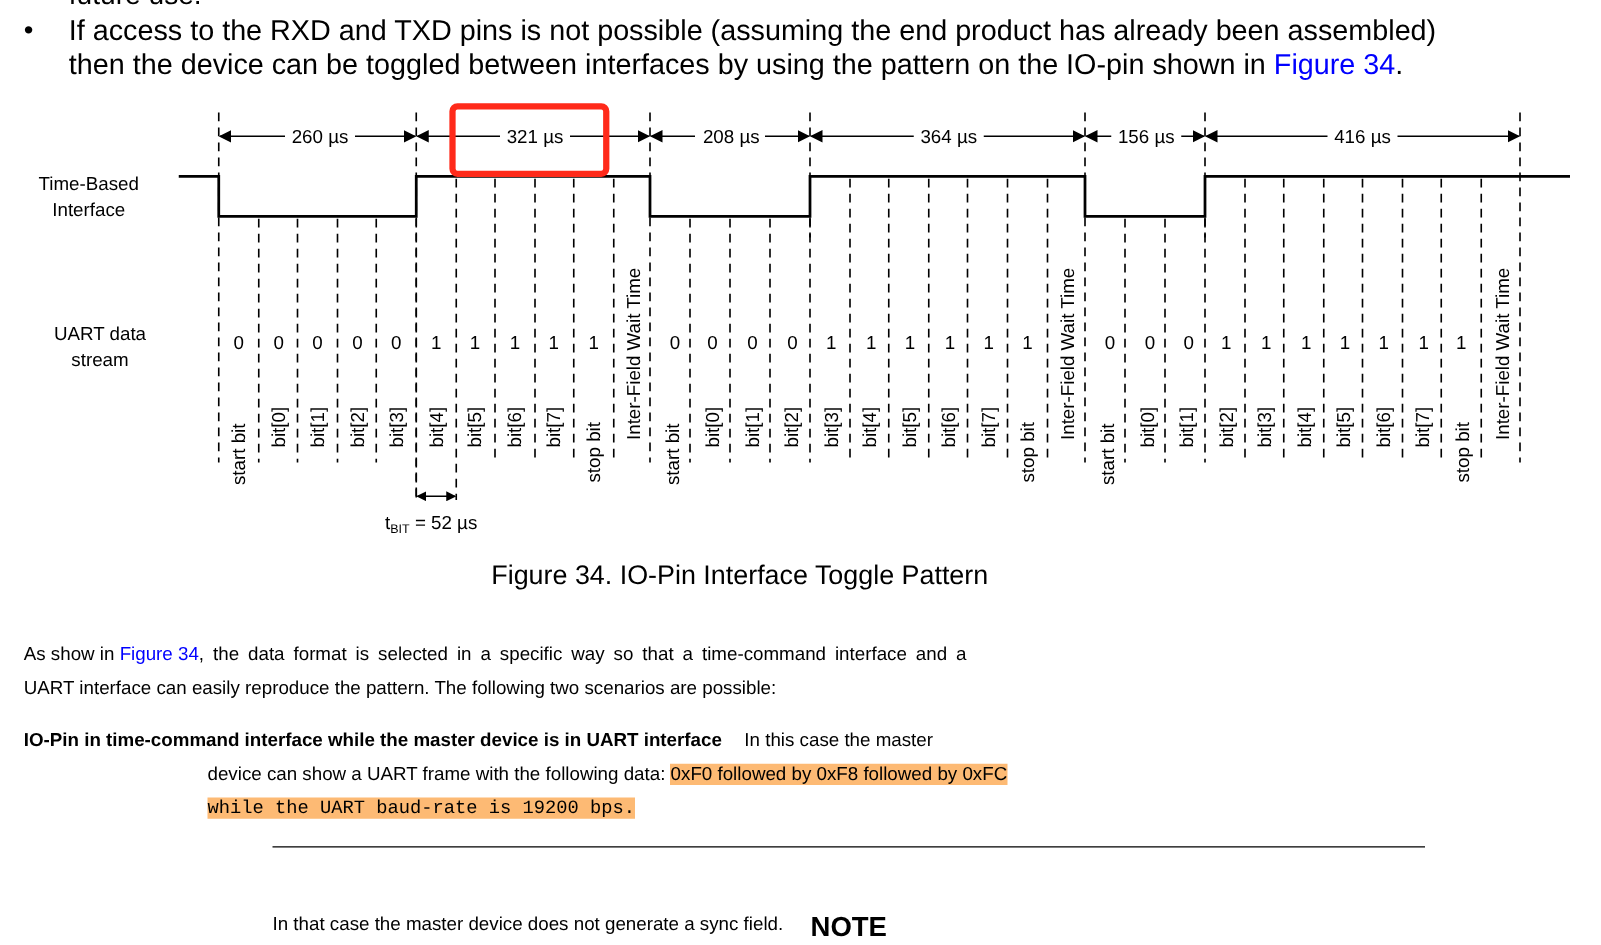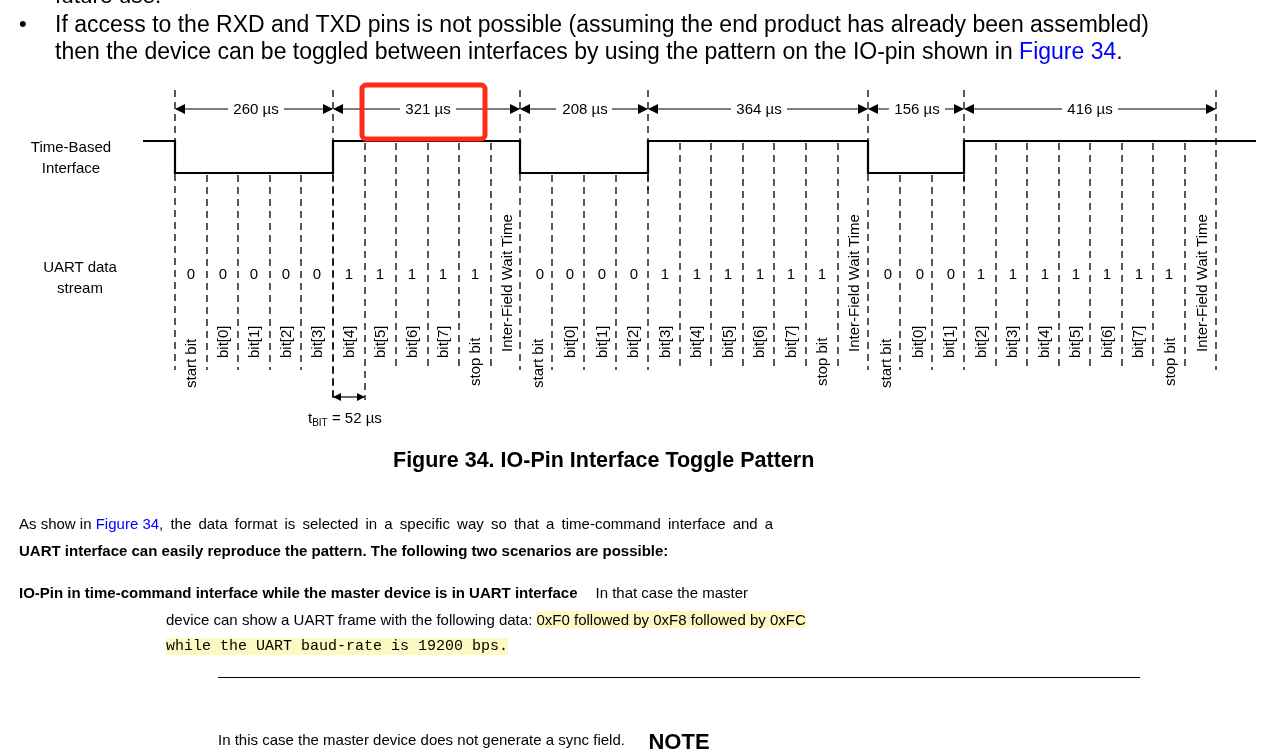--- a/index.html
+++ b/index.html
@@ -2,23 +2,23 @@
 <html><head>
 <meta charset="utf-8">
 <style>
   html, body { margin: 0; padding: 0; background: #ffffff; }
   body { width: 1281px; height: 756px; position: relative; overflow: hidden;
          font-family: "Liberation Sans", sans-serif; color: #000; }
   .abs { position: absolute; }
   .bullet-line { font-size: 23px; line-height: 27px; white-space: nowrap; }
   .cut-line { position:absolute; left:55px; top:-17px; font-size:22.5px; white-space:nowrap; }
   .link { color: #0000ff; }
-  .caption { font-weight: bold; font-size: 21.5px; white-space: nowrap; }
+  .caption { font-weight: normal; font-size: 21.5px; white-space: nowrap; }
   .para { font-size: 15px; line-height: 27px; }
-  .hl { background: #fef9c3; }
+  .hl { background: #fdba74; }
   .bold { font-weight: bold; }
   svg text { font-family: "Liberation Sans", sans-serif; }
 </style>
 </head>
 <body>
 
 <div class="abs" style="left:0;top:0;width:1281px;height:14px;overflow:hidden;">
   <span class="cut-line">future use.</span>
 </div>
 
@@ -203,27 +203,27 @@
   <line x1="334" y1="397" x2="364" y2="397" stroke="#000" stroke-width="1.2" marker-start="url(#arrLs)" marker-end="url(#arrRs)"></line>
   <text x="308" y="423" font-size="15"><tspan>t</tspan><tspan font-size="10" dy="3">BIT</tspan><tspan dy="-3"> = 52 µs</tspan></text>
 </svg>
 </div>
 
 <div class="abs caption" style="left:393px;top:448px;">Figure 34.  IO-Pin Interface Toggle Pattern</div>
 
 <div class="abs para" style="left:19px;top:510px;width:1245px;white-space:nowrap;">
   <span>As show in </span><span class="link">Figure 34</span><span style="word-spacing:3px;">, the data format is selected in a specific way so that a time-command interface and a</span>
 </div>
-<div class="abs para" style="left:19px;top:537px;white-space:nowrap;font-weight:bold;">UART interface can easily reproduce the pattern. The following two scenarios are possible:</div>
+<div class="abs para" style="left:19px;top:537px;white-space:nowrap;">UART interface can easily reproduce the pattern. The following two scenarios are possible:</div>
 
 <div class="abs para" style="left:19px;top:579px;white-space:nowrap;">
-  <span class="bold">IO-Pin in time-command interface while the master device is in UART interface</span><span style="display:inline-block;width:18px;"></span><span>In that case the master</span>
+  <span class="bold">IO-Pin in time-command interface while the master device is in UART interface</span><span style="display:inline-block;width:18px;"></span><span>In this case the master</span>
 </div>
 <div class="abs para" style="left:166px;top:606px;white-space:nowrap;">
   <span>device can show a UART frame with the following data: </span><span class="hl">0xF0 followed by 0xF8 followed by 0xFC</span>
 </div>
 <div class="abs para" style="left:166px;top:633px;white-space:nowrap;font-family:Liberation Mono, monospace;">
   <span class="hl">while the UART baud-rate is 19200 bps.</span>
 </div>
 
 <div class="abs" style="left:218px;top:677px;width:922px;height:1px;background:#000;"></div>
 <div class="abs" style="left:218px;top:698px;width:922px;text-align:center;font-weight:bold;font-size:22px;margin-top:31px;">NOTE</div>
-<div class="abs para" style="left:218px;top:726px;white-space:nowrap;">In this case the master device does not generate a sync field.</div>
+<div class="abs para" style="left:218px;top:726px;white-space:nowrap;">In that case the master device does not generate a sync field.</div>
 
 </body></html>

